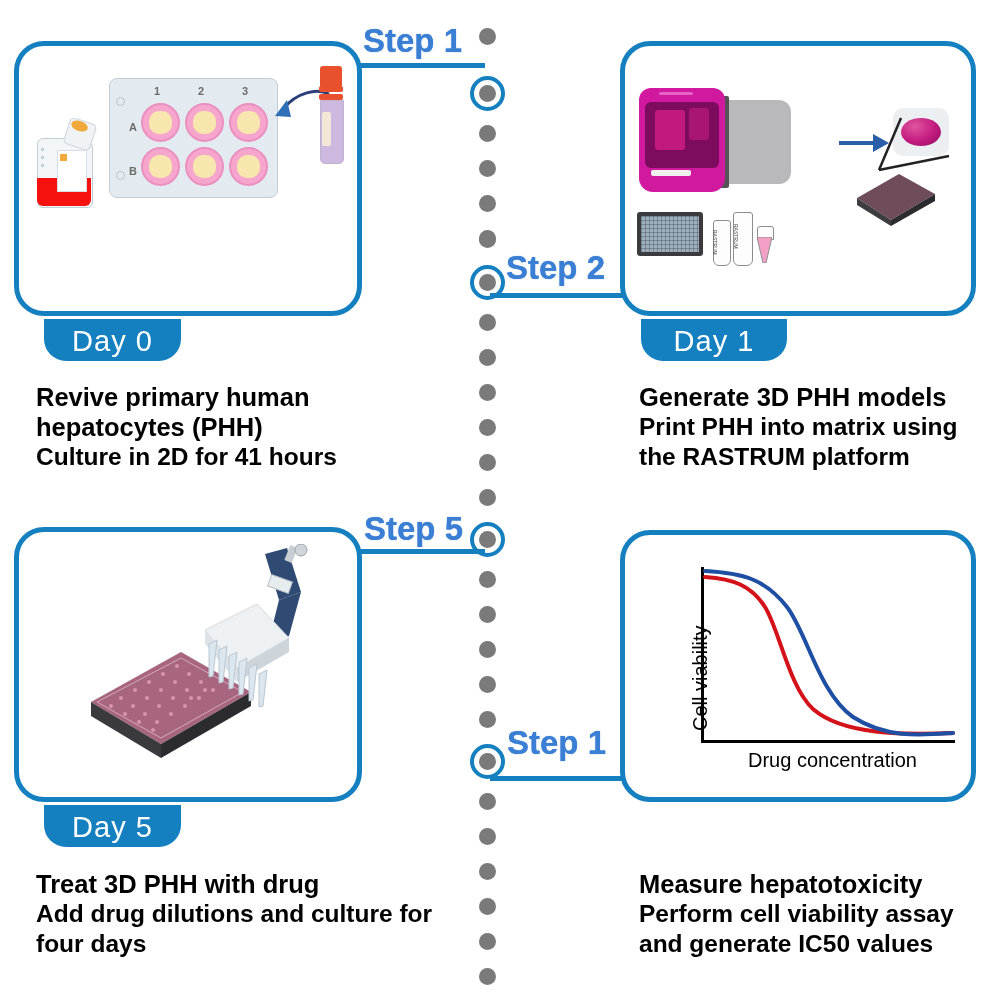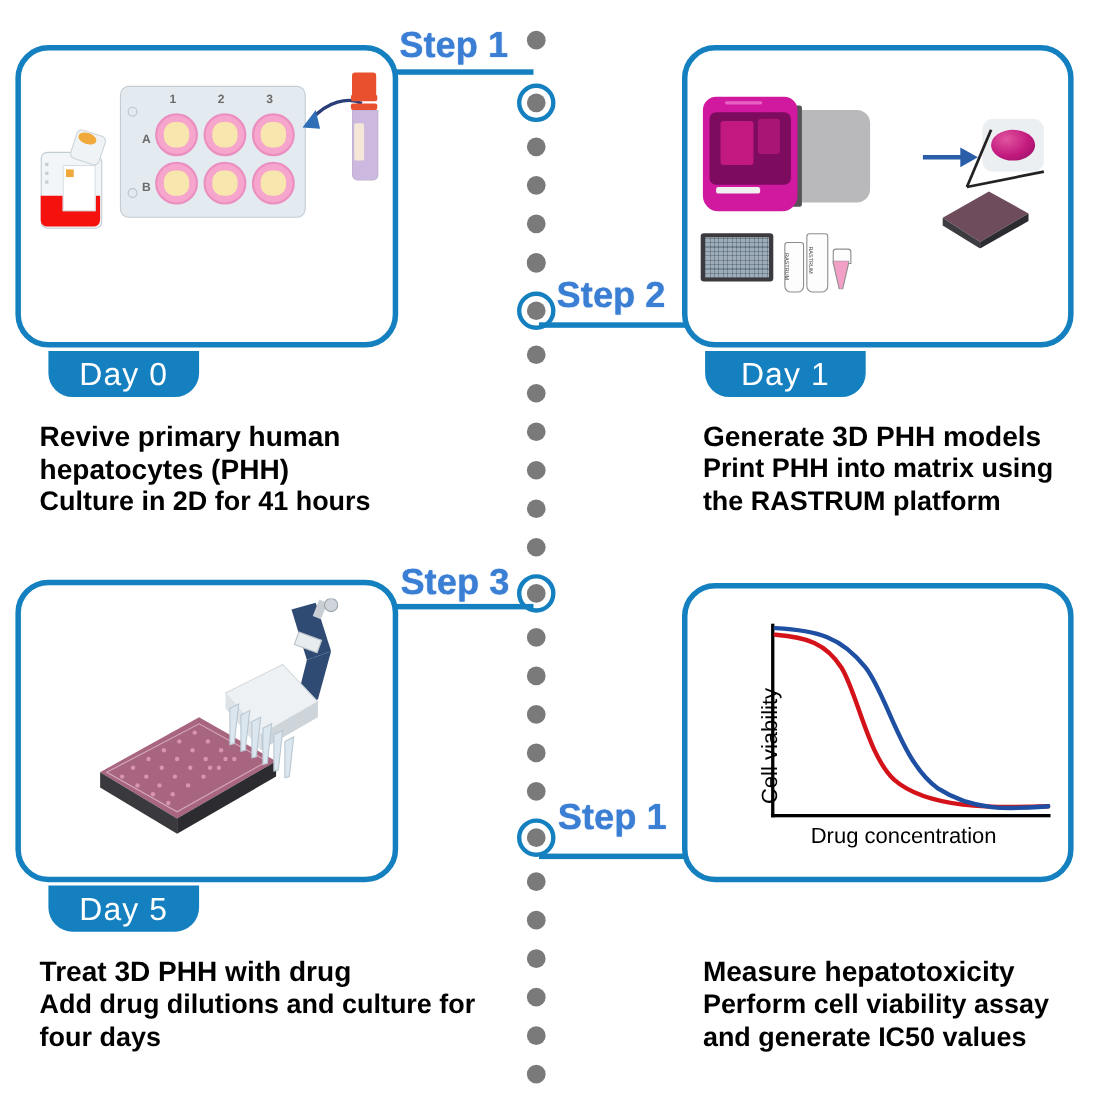--- a/index.html
+++ b/index.html
@@ -99,21 +99,21 @@
       background-blend-mode:multiply;}
   .tube{position:absolute;border:1.4px solid #8d8d8d;background:#fdfdfd;border-radius:3px 3px 6px 6px;}
   .ep-tube{position:absolute;border:1.4px solid #8d8d8d;background:#fdfdfd;}
   .zoom-chip{position:absolute;background:#eceff1;border-radius:10px;}
   .droplet{position:absolute;border-radius:50%;background:#c2197f;}
 
   
   .chart-axis{position:absolute;background:#000;}
   .chart-ylab{position:absolute;font-size:20px;color:#000;
                transform:rotate(-90deg);transform-origin:left top;white-space:nowrap;}
-  .chart-xlab{position:absolute;font-size:20px;color:#000;white-space:nowrap;}
+  .chart-xlab{position:absolute;font-size:20px;color:#000;white-space:nowrap;margin-left:11px;}
 </style>
 </head>
 <body>
 
 <div class="stage">
 
   <div class="timeline">
     <span class="tl-dot" style="top:0px"></span>
     <div class="tl-node" style="top:48px">
         <i></i>
@@ -151,21 +151,21 @@
     <span class="tl-dot" style="top:940px"></span>
   </div>
 
   <div class="conn conn-h" style="left:357px;top:63px;width:128px;"></div>
   <div class="conn conn-h" style="left:490px;top:293px;width:145px;"></div>
   <div class="conn conn-h" style="left:357px;top:549px;width:128px;"></div>
   <div class="conn conn-h" style="left:490px;top:776px;width:145px;"></div>
 
   <div class="step-label" style="left:363px;top:22px;">Step 1</div>
   <div class="step-label" style="left:506px;top:249px;">Step 2</div>
-  <div class="step-label" style="left:364px;top:510px;">Step 3</div>
+  <div class="step-label" style="left:364px;top:510px;">Step 5</div>
   <div class="step-label" style="left:507px;top:724px;">Step 1</div>
 
   <div class="panel" style="left:14px;top:41px;width:348px;height:275px;">
     <div class="panel-inner">
 
       <div class="ill" style="left:8px;top:60px;width:80px;height:110px;">
         <div class="flask-body" style="left:10px;top:32px;width:54px;height:68px;border-radius:6px 10px 6px 6px;"></div>
         <div style="position:absolute;left:10px;top:72px;width:54px;height:28px;background:#f5110e;border-radius:0 0 6px 6px;"></div>
         <div style="position:absolute;left:30px;top:44px;width:28px;height:40px;background:#ffffff;border:1px solid #d7dee3;"></div>
         <div style="position:absolute;left:33px;top:48px;width:7px;height:7px;background:#f0a93a;"></div>

